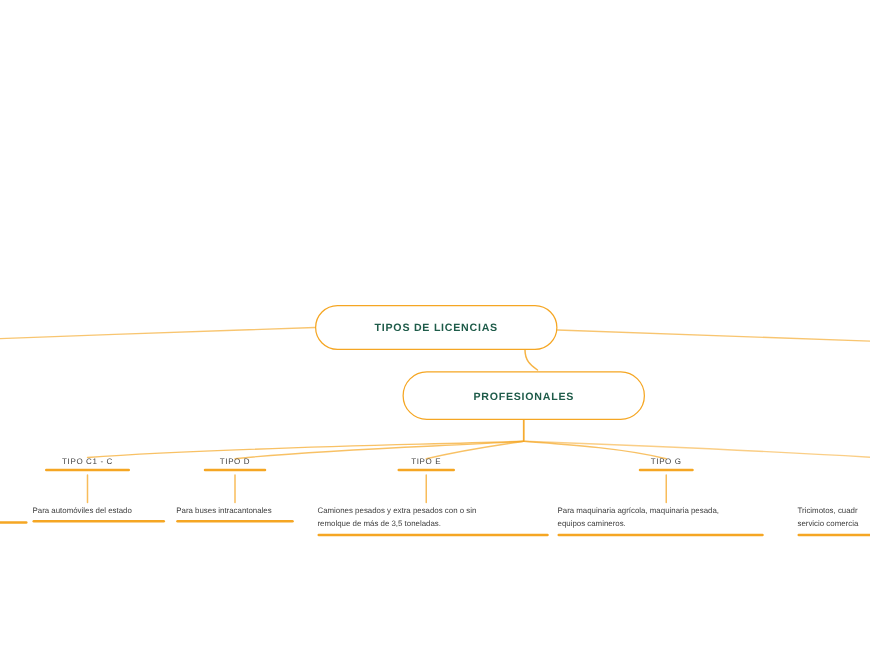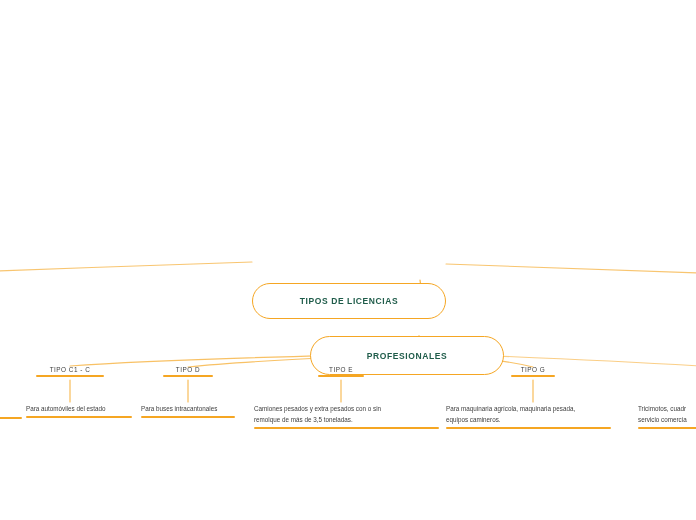--- a/index.html
+++ b/index.html
@@ -29,38 +29,37 @@
   
   .pill {
     position: absolute;
     box-sizing: border-box;
     border: 1.4px solid #F5A623;
     border-radius: 999px;
     background: #ffffff;
     display: flex;
     align-items: center;
     justify-content: center;
-    margin-top: 39px;
   }
   .pill-label {
     color: #1f5c4a;
     font-weight: bold;
     letter-spacing: 0.6px;
     white-space: nowrap;
   }
   #node-root {
     left: 252px;
     top: 244px;
     width: 194px;
     height: 36px;
   }
   #node-root .pill-label { font-size: 8.5px; }
 
   #node-prof {
-    left: 310px;
+    left: 322px;
     top: 297px;
     width: 194px;
     height: 39px;
   }
   #node-prof .pill-label { font-size: 8.5px; }
 
   
   .type-node {
     position: absolute;
     display: flex;

